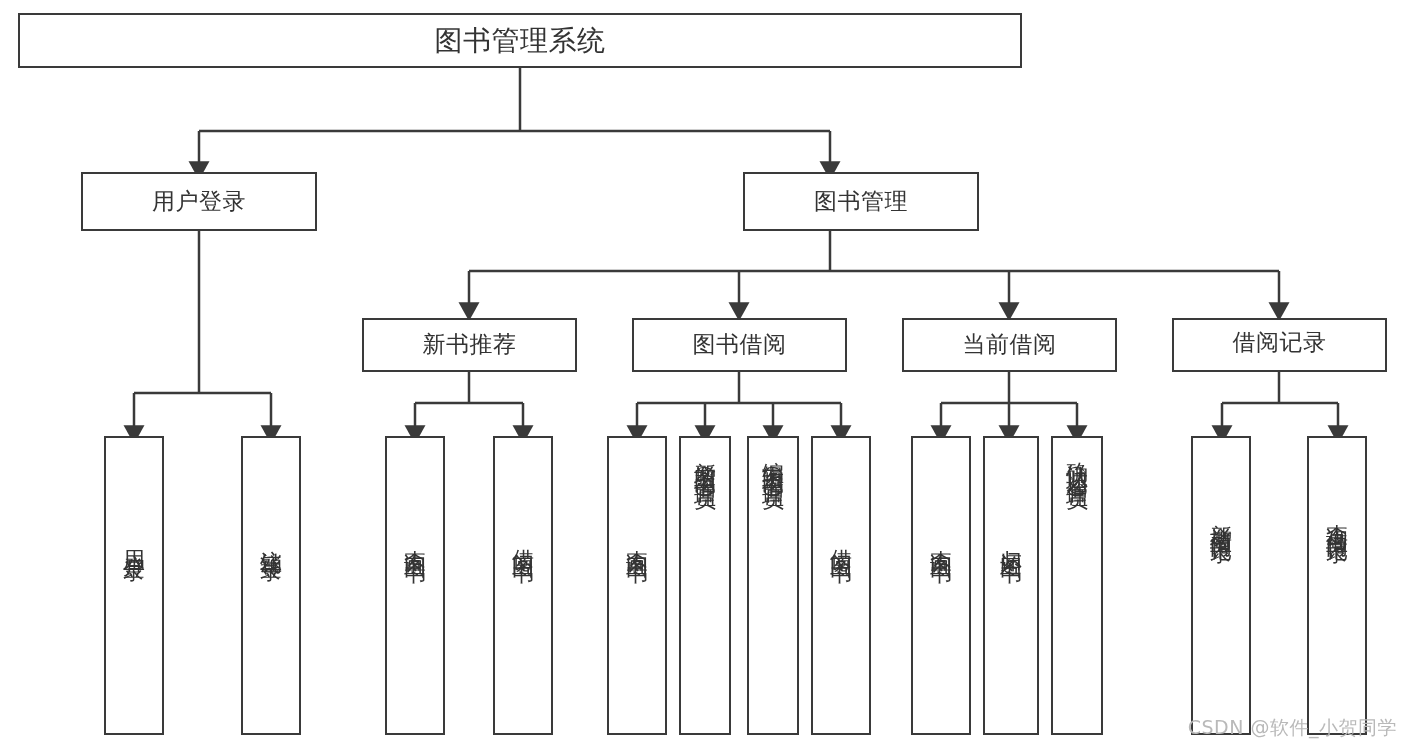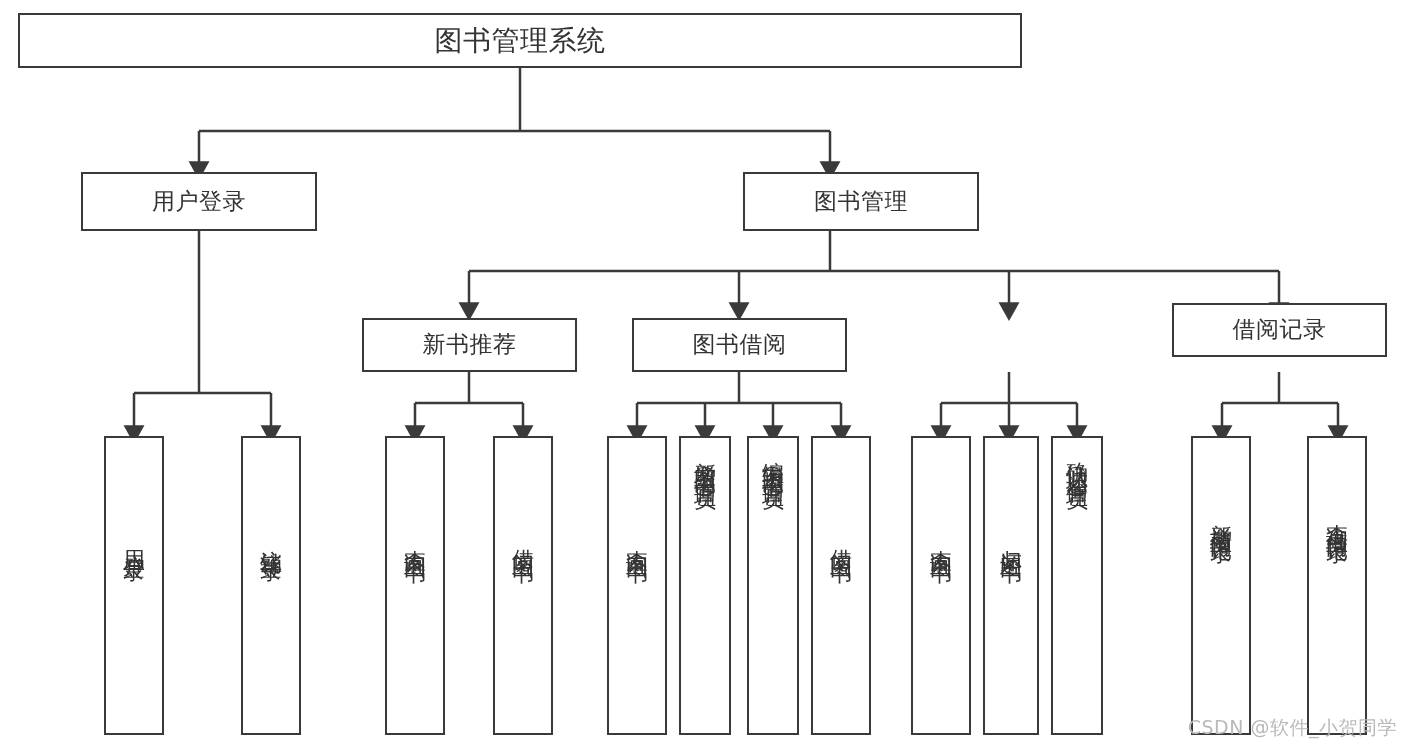--- a/index.html
+++ b/index.html
@@ -152,22 +152,25 @@
   </div>
 
   <div class="node level3" style="left:632px; top:318px; width:215px; height:54px;">
     <span class="node-label">图书借阅</span>
   </div>
 
   <div class="node level3" style="left:362px; top:318px; width:215px; height:54px;">
     <span class="node-label">新书推荐</span>
   </div>
 
-
-  <div class="node level3" style="left:1172px; top:303px; width:215px; height:54px;">
+  <div class="node level3" style="left:902px; top:318px; width:215px; height:54px;">
+    <span class="node-label">当前借阅</span>
+  </div>
+
+  <div class="node level3" style="left:1172px; top:318px; width:215px; height:54px;font-family:Liberation Mono, monospace;">
     <span class="node-label">借阅记录</span>
   </div>
 
   <div class="node leaf leaf-short" style="left:104px; top:436px; width:60px; height:299px;">
     <span class="node-label">用户登录</span>
   </div>
 
   <div class="node leaf leaf-short" style="left:241px; top:436px; width:60px; height:299px;">
     <span class="node-label">注销登录</span>
   </div>

